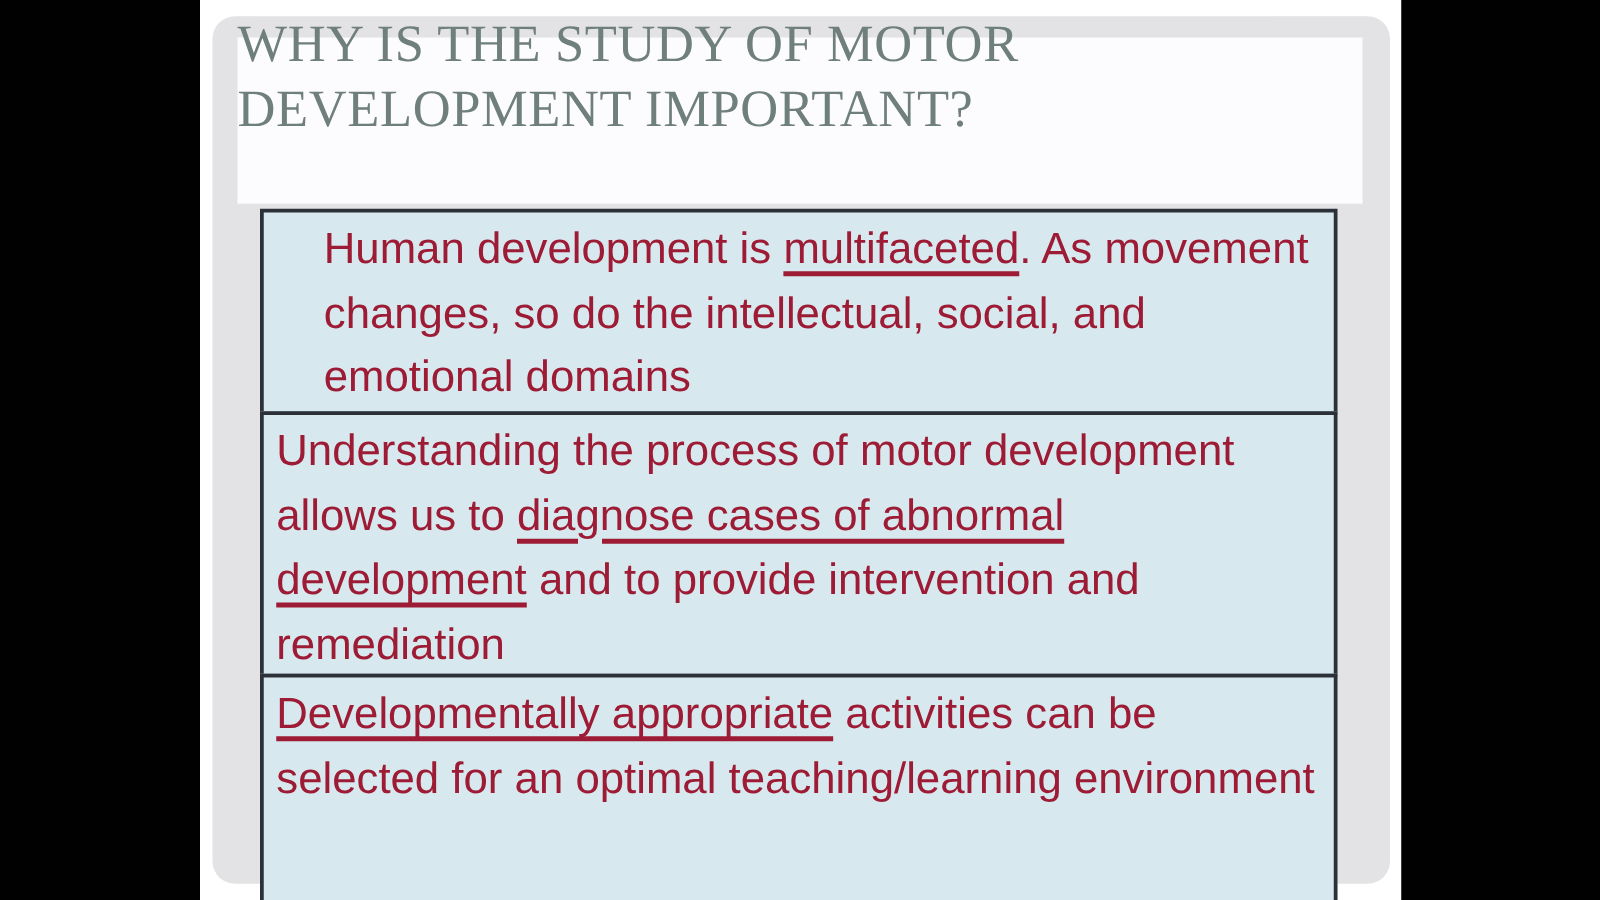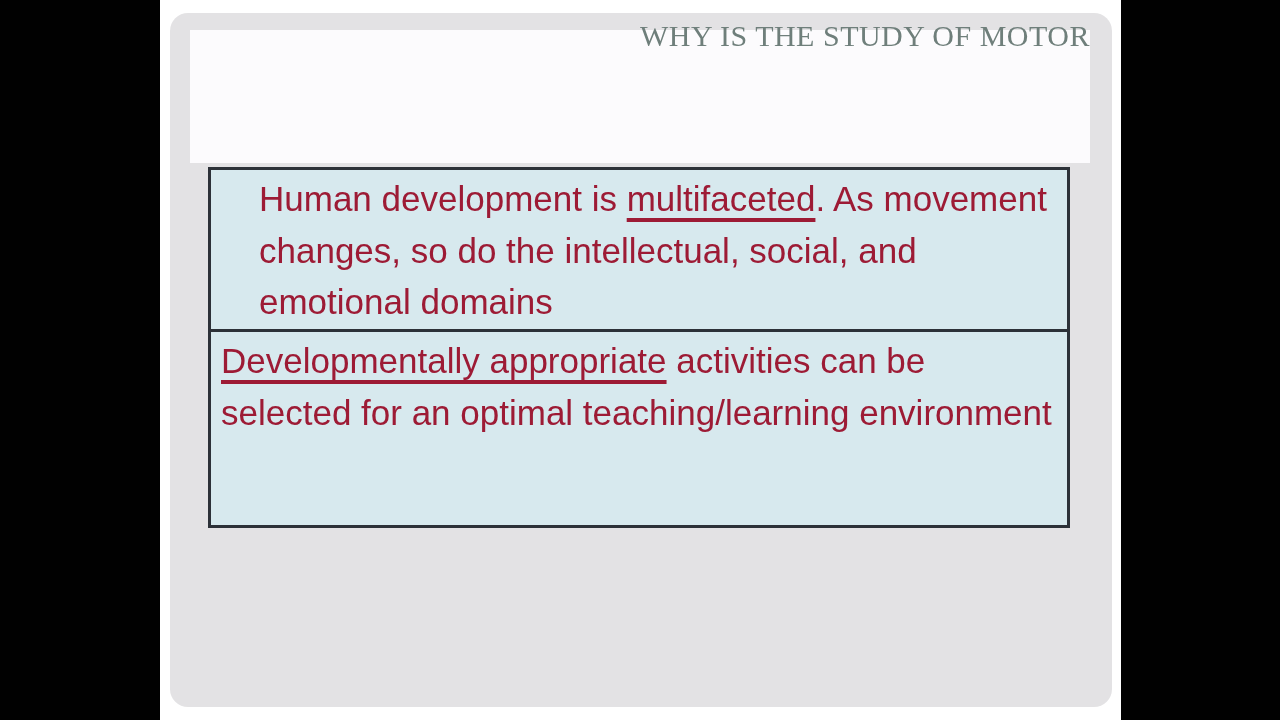--- a/index.html
+++ b/index.html
@@ -43,23 +43,23 @@
     position: absolute;
     left: 20px;          
     top: 17px;           
     width: 900px;
     height: 133px;
     background: var(--title-bg);
     overflow: visible;
   }
   .title-lines {
     margin-top: -20px;
-    text-align: right;
+    text-align: left;
     font-family: "Liberation Serif", serif;
-    font-size: 30px;
+    font-size: 42px;
     line-height: 52px;
     color: var(--title-text);
     letter-spacing: 0.5px;
     white-space: nowrap;
   }
 
   .boxes {
     position: absolute;
     left: 38px;          
     top: 154px;          
@@ -88,21 +88,23 @@
 <body>
 
 <div class="black-bar left"></div>
 <div class="black-bar right"></div>
 
 <div class="slide">
 
   <div class="title-box">
     <div class="title-lines">
       <div class="title-line">WHY IS THE STUDY OF MOTOR</div>
+      <div class="title-line">DEVELOPMENT IMPORTANT?</div>
     </div>
   </div>
 
   <div class="boxes">
     <div class="content-box b1"><span>Human development is </span><span class="u">multifaceted</span><span>. As movement changes, so do the intellectual, social, and emotional domains</span></div>
+    <div class="content-box b2"><span>Understanding the process of motor development allows us to </span><span class="u">diagnose cases of abnormal development</span><span> and to provide intervention and remediation</span></div>
     <div class="content-box b3"><span class="u">Developmentally appropriate</span><span> activities can be selected for an optimal teaching/learning environment</span></div>
   </div>
 
 </div>
 
 </body></html>

